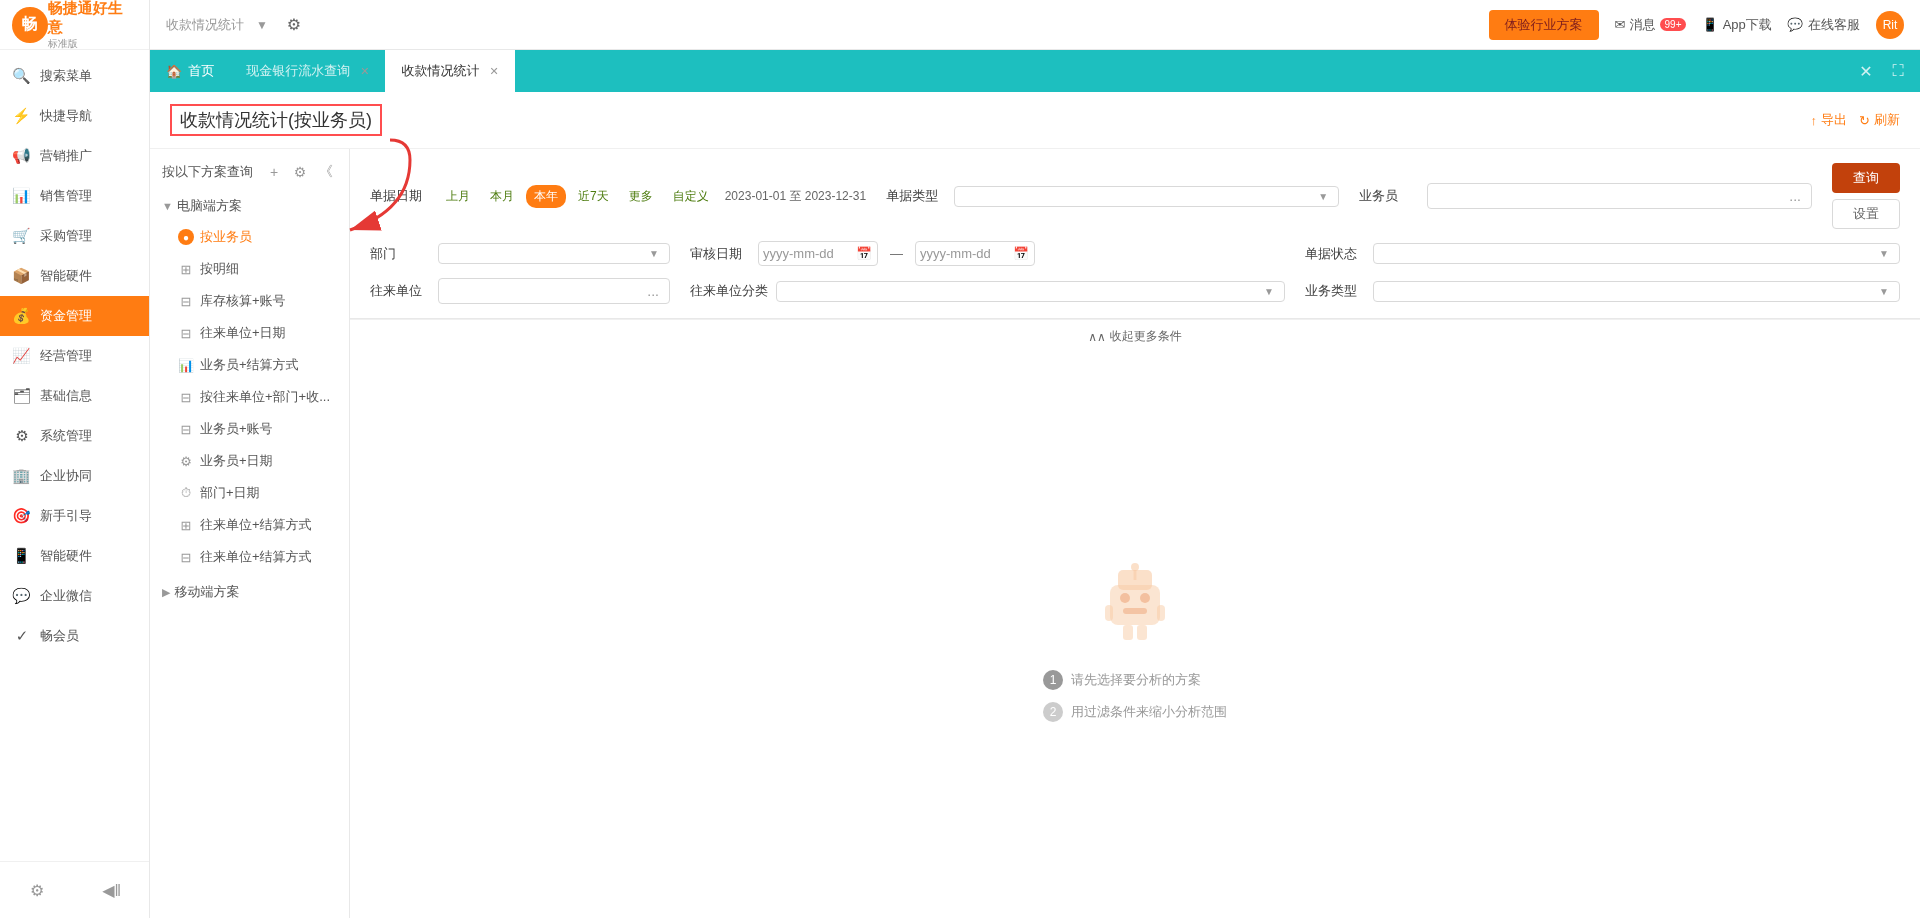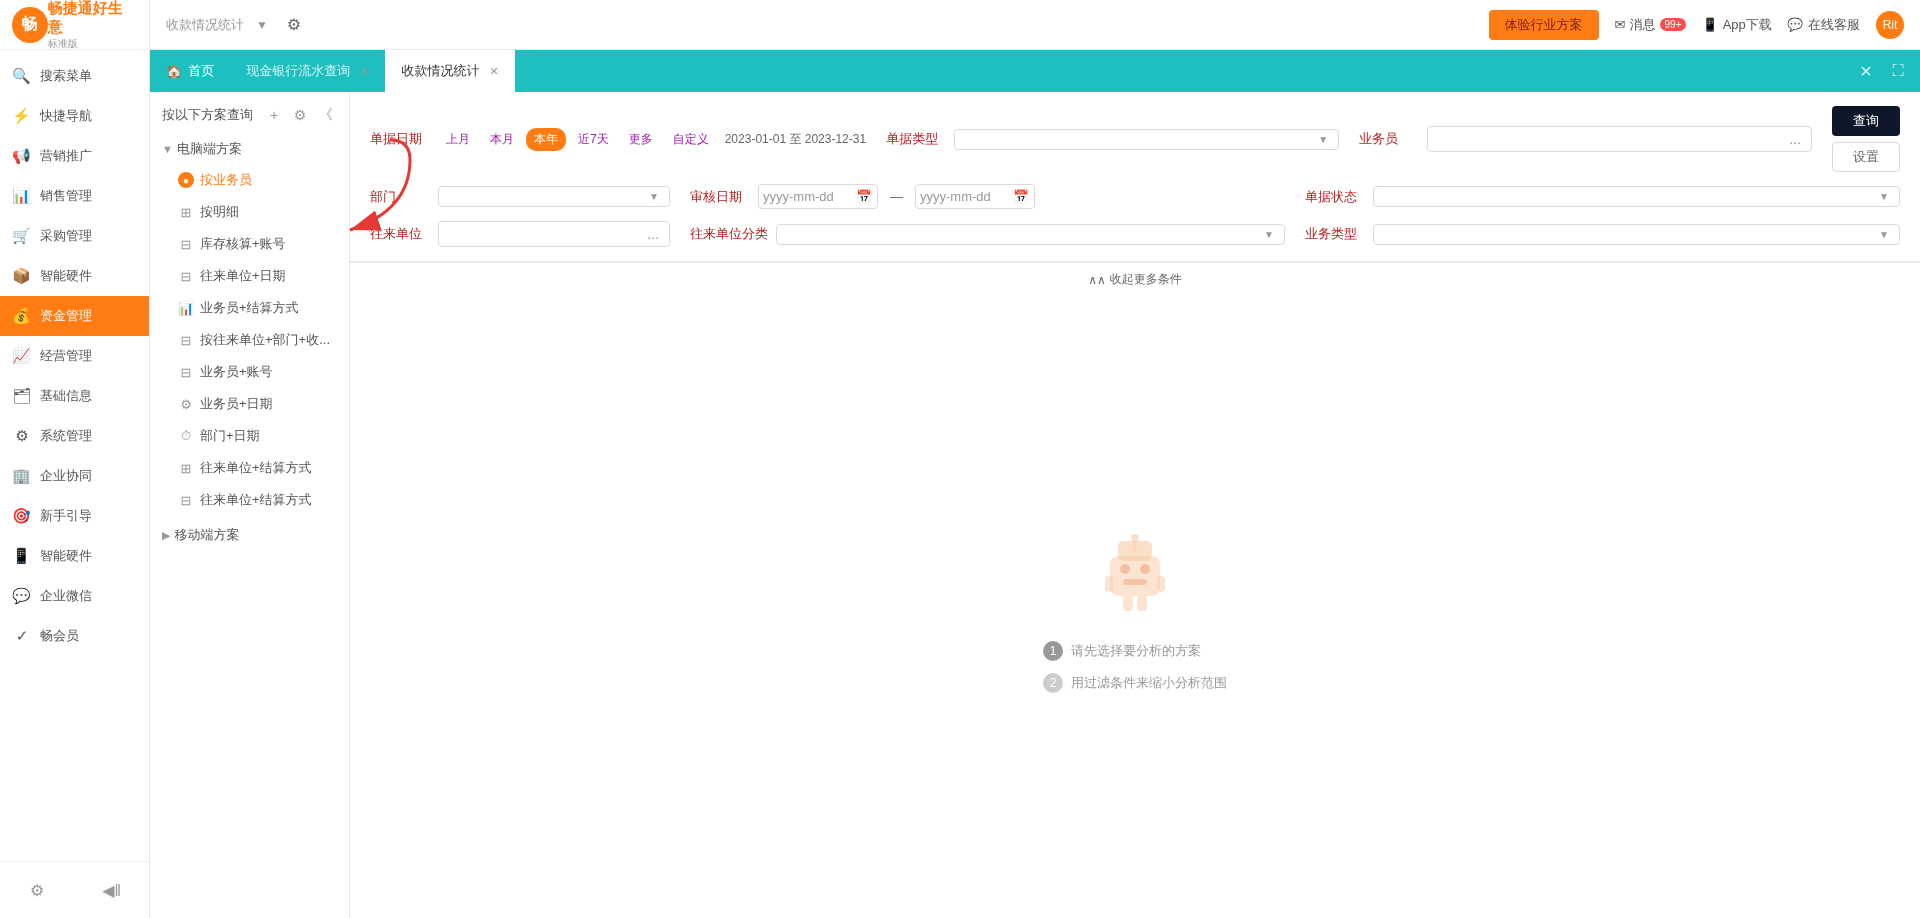--- a/index.html
+++ b/index.html
@@ -73,33 +73,33 @@
     .scheme-item-icon.orange-circle { background: #ff7c12; color: white; border-radius: 50%; font-size: 10px; }
 
     
     .right-panel { flex: 1; display: flex; flex-direction: column; overflow: hidden; background: #f5f5f5; }
 
     
     .filter-area { background: #fff; padding: 14px 20px; border-bottom: 1px solid #e8e8e8; }
     .filter-row { display: flex; align-items: center; margin-bottom: 12px; gap: 20px; flex-wrap: wrap; }
     .filter-row:last-child { margin-bottom: 0; }
     .filter-item { display: flex; align-items: center; gap: 8px; min-width: 300px; }
-    .filter-label { font-size: 13px; color: #b91c1c; white-space: nowrap; min-width: 60px; }
+    .filter-label { font-size: 13px; color: #404040; white-space: nowrap; min-width: 60px; }
     .filter-date-group { display: flex; align-items: center; gap: 4px; }
-    .date-tab { padding: 3px 8px; font-size: 12px; cursor: pointer; color: #a21caf; border-radius: 3px; }
+    .date-tab { padding: 3px 8px; font-size: 12px; cursor: pointer; color: #4d7c0f; border-radius: 3px; }
     .date-tab.active { background: #ff7c12; color: white; border-radius: 10px; }
     .date-range { color: #666; font-size: 12px; margin-left: 4px; }
     .filter-select { display: flex; align-items: center; border: 1px solid #d9d9d9; border-radius: 4px; padding: 4px 10px; min-width: 160px; cursor: pointer; background: white; justify-content: space-between; }
     .filter-select-text { color: #999; font-size: 13px; }
     .filter-select-arrow { color: #999; font-size: 10px; }
     .date-input { border: 1px solid #d9d9d9; border-radius: 4px; padding: 4px 4px; font-size: 13px; color: #999; min-width: 120px; display: flex; align-items: center; justify-content: space-between; cursor: pointer; }
     .date-dash { margin: 0 4px; color: #666; }
 
     .action-buttons { display: flex; flex-direction: column; gap: 6px; margin-left: auto; align-self: flex-start; }
-    .query-btn { background: #0f172a; color: white; border: none; padding: 6px 20px; border-radius: 4px; cursor: pointer; font-size: 13px; }
+    .query-btn { background: #c2410c; color: white; border: none; padding: 6px 20px; border-radius: 4px; cursor: pointer; font-size: 13px; }
     .setting-btn { background: white; color: #666; border: 1px solid #d9d9d9; padding: 5px 20px; border-radius: 4px; cursor: pointer; font-size: 13px; }
 
     .collapse-bar { display: flex; align-items: center; justify-content: center; padding: 8px; background: #fff; border-top: 1px solid #f0f0f0; cursor: pointer; color: #666; font-size: 12px; gap: 4px; }
 
     
     .data-area { flex: 1; display: flex; flex-direction: column; align-items: center; justify-content: center; background: #fff; margin: 0; padding: 20px; }
     .empty-icon { width: 100px; height: 100px; margin-bottom: 20px; opacity: 0.6; }
     .empty-steps { display: flex; flex-direction: column; gap: 12px; }
     .empty-step { display: flex; align-items: center; gap: 8px; }
     .step-num { width: 20px; height: 20px; border-radius: 50%; display: flex; align-items: center; justify-content: center; font-size: 12px; color: white; flex-shrink: 0; }
@@ -235,20 +235,35 @@
       <div class="tab-item active">
         <span>收款情况统计</span>
         <span class="tab-close">✕</span>
       </div>
       <div class="tab-bar-actions">
         <div class="tab-bar-action-btn">✕</div>
         <div class="tab-bar-action-btn">⛶</div>
       </div>
     </div>
 
+    <div class="page-header">
+      <div class="page-title-wrapper">
+        <span class="page-title">收款情况统计(按业务员)</span>
+      </div>
+      <div class="page-header-actions">
+        <div class="export-btn">
+          <span>↑</span>
+          <span>导出</span>
+        </div>
+        <div class="refresh-btn">
+          <span>↻</span>
+          <span>刷新</span>
+        </div>
+      </div>
+    </div>
 
     <div class="content-area">
 
       <div class="left-panel">
         <div class="left-panel-header">
           <span class="left-panel-title">按以下方案查询</span>
           <div class="left-panel-actions">
             <div class="left-panel-action-btn">+</div>
             <div class="left-panel-action-btn">⚙</div>
             <div class="left-panel-action-btn">《</div>

